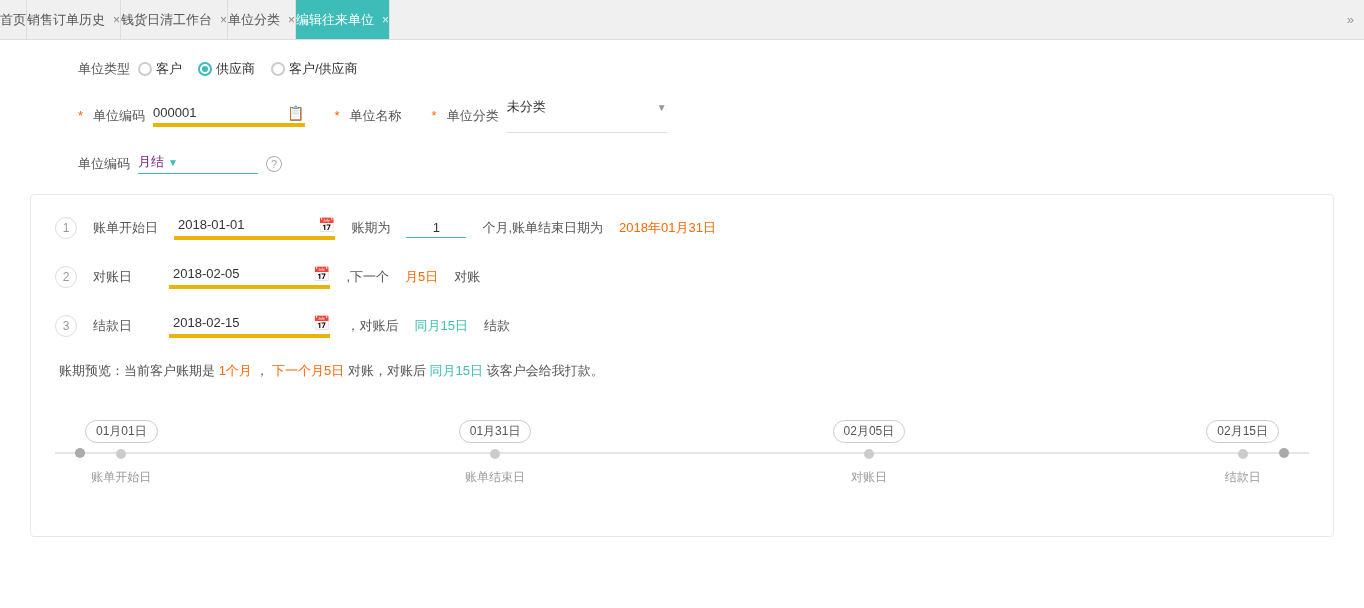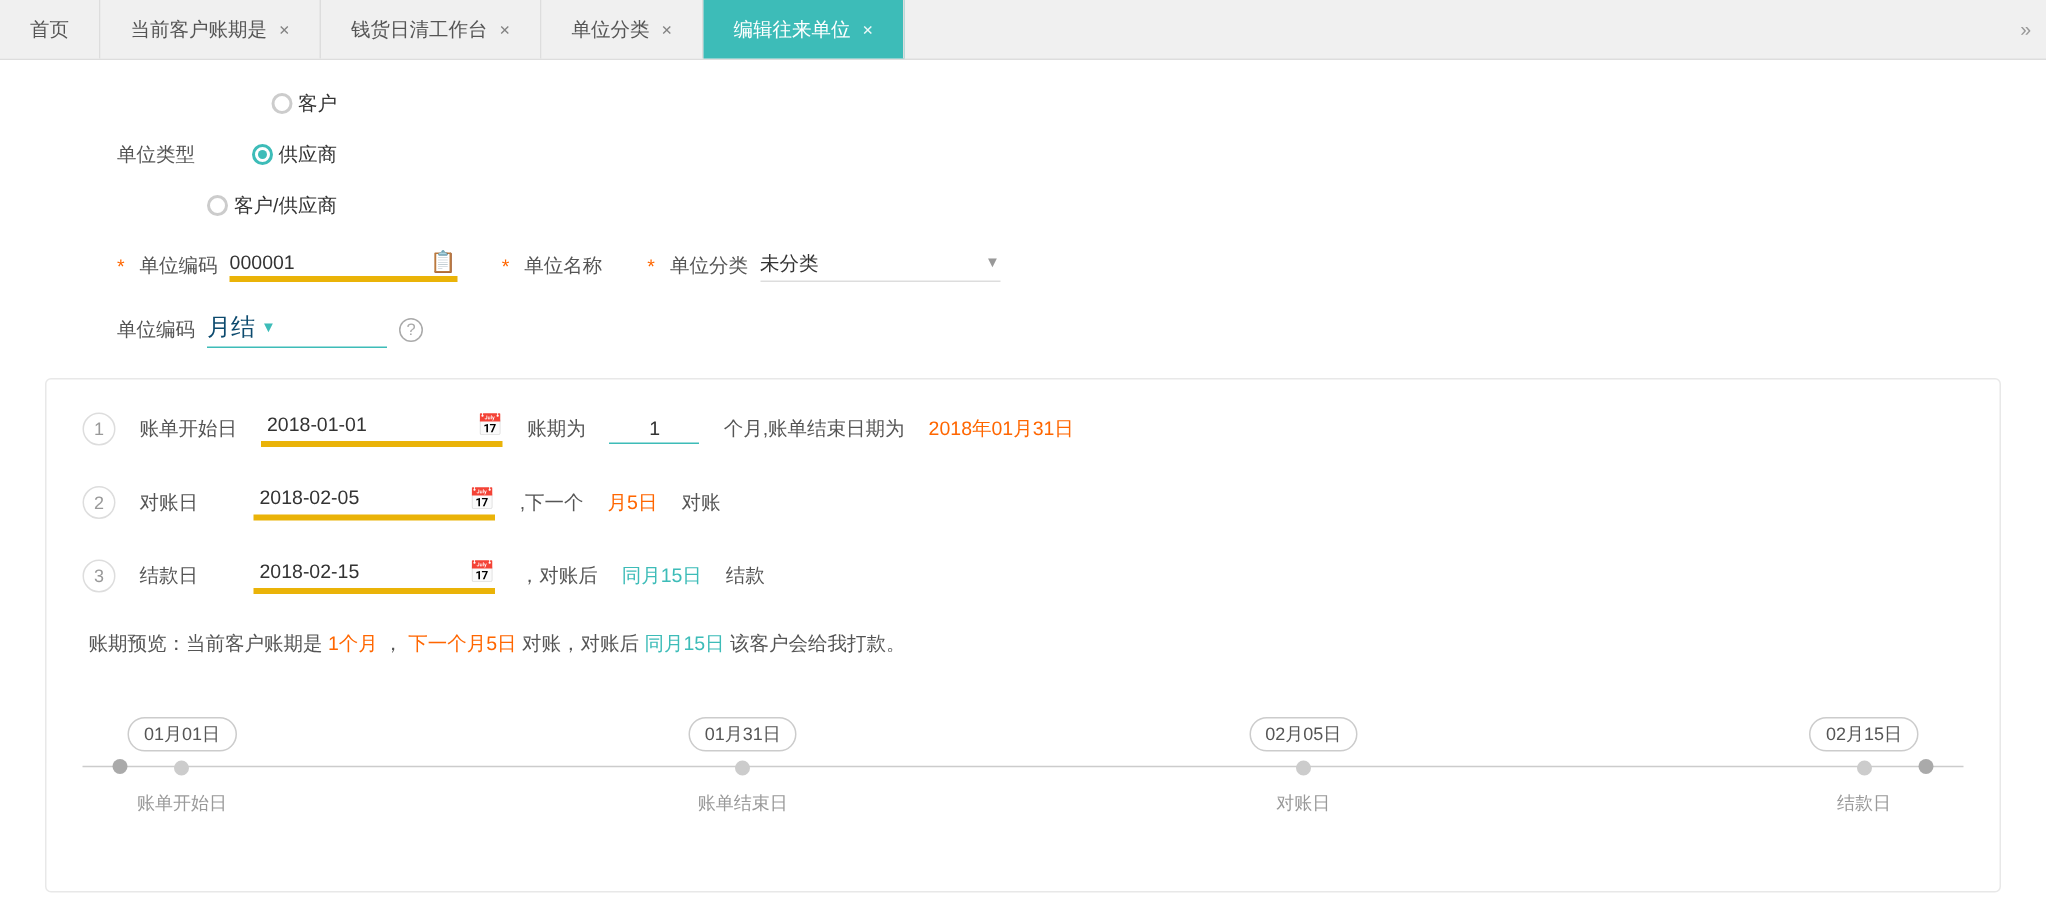--- a/index.html
+++ b/index.html
@@ -10,21 +10,21 @@
       display: flex;
       align-items: stretch;
       background: #f0f0f0;
       border-bottom: 1px solid #ddd;
       height: 40px;
       padding-left: 0;
     }
     .tab {
       display: flex;
       align-items: center;
-      padding: 0 20px;
+      padding: 0 0;
       cursor: pointer;
       border-right: 1px solid #ddd;
       font-size: 13px;
       color: #555;
       background: #f0f0f0;
       white-space: nowrap;
       gap: 8px;
     }
     .tab.active {
       background: #3dbcb8;
@@ -69,21 +69,20 @@
     .form-label {
       color: #555;
       white-space: nowrap;
     }
     .required-star { color: #f60; margin-right: 2px; }
 
     .radio-group {
       display: flex;
       gap: 16px;
       align-items: flex-end;
-      flex-direction: column;
     }
     .radio-item {
       display: flex;
       align-items: center;
       gap: 4px;
       cursor: pointer;
     }
     .radio-circle {
       width: 14px;
       height: 14px;
@@ -133,28 +132,28 @@
 
     .select-field {
       display: flex;
       align-items: center;
       gap: 4px;
       border-bottom: 1px solid #3dbcb8;
       padding-bottom: 2px;
       min-width: 120px;
       cursor: pointer;
     }
-    .select-value { color: #0c4a6e; font-size: 16px; }
+    .select-value { color: #701a75; font-size: 13px; }
     .chevron-icon { color: #3dbcb8; font-size: 10px; }
 
     .select-field2 {
       display: flex;
       align-items: center;
       border-bottom: 1px solid #ddd;
-      padding-bottom: 2px;
+      padding-bottom: 16px;
       min-width: 160px;
       cursor: pointer;
       gap: 4px;
     }
     .select-value2 { color: #333; font-size: 13px; flex: 1; }
 
     .help-icon {
       width: 16px;
       height: 16px;
       border-radius: 50%;
@@ -303,21 +302,21 @@
     }
   </style>
 </head>
 <body>
 
 <div class="tab-bar">
   <div class="tab">
     <span>首页</span>
   </div>
   <div class="tab">
-    <span>当前客户账期是</span>
+    <span>销售订单历史</span>
     <span class="close-btn">×</span>
   </div>
   <div class="tab">
     <span>钱货日清工作台</span>
     <span class="close-btn">×</span>
   </div>
   <div class="tab">
     <span>单位分类</span>
     <span class="close-btn">×</span>
   </div>

